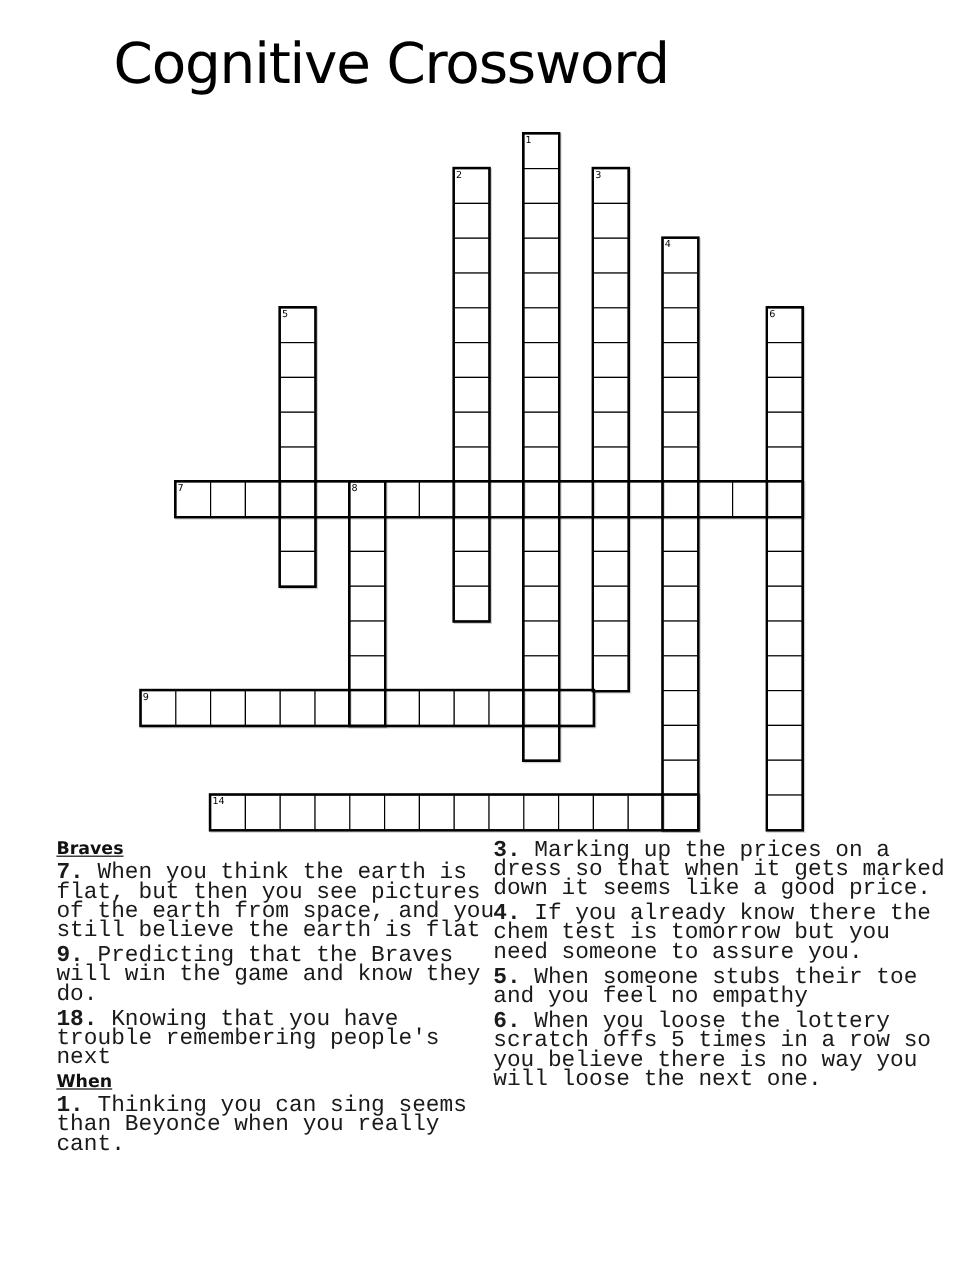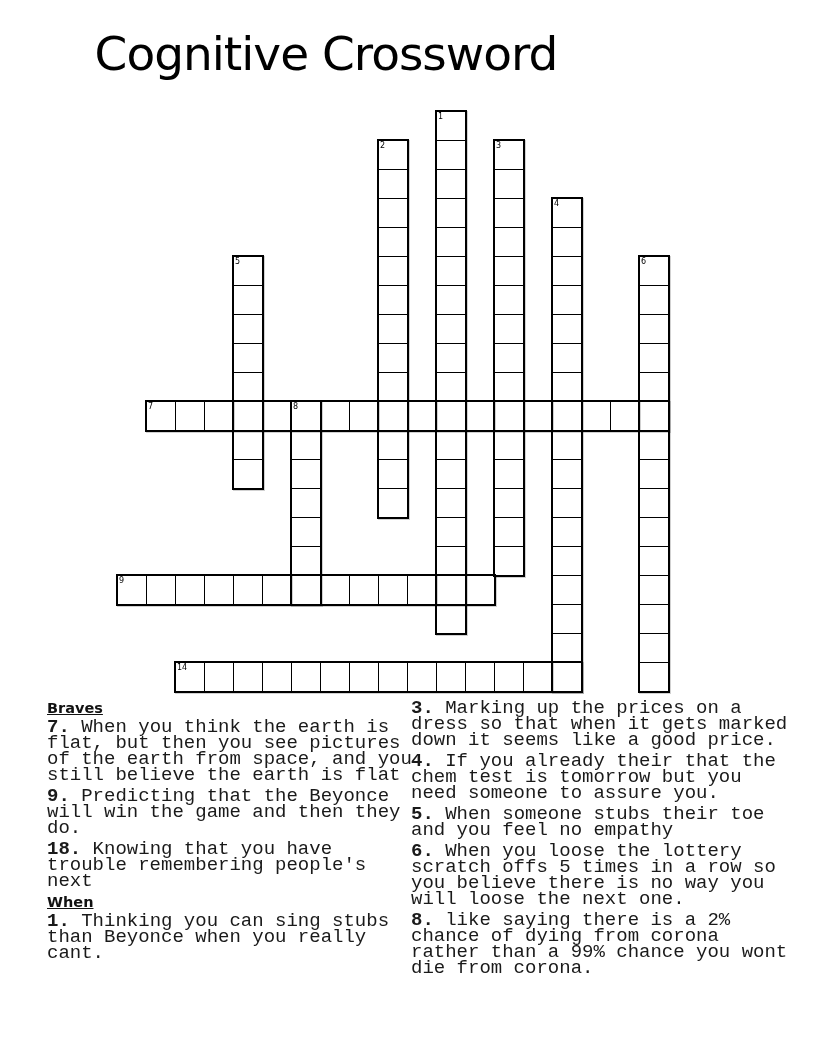--- a/index.html
+++ b/index.html
@@ -185,31 +185,30 @@
       <div class="word-outline" style="left: 145px; top: 400px; width: 525px; height: 32px; border-color: rgb(0, 0, 0);"></div>
       <div class="word-outline" style="left: 290px; top: 400px; width: 32px; height: 206px; border-color: rgb(0, 0, 0);"></div>
       <div class="word-outline" style="left: 116px; top: 574px; width: 380px; height: 32px; border-color: rgb(0, 0, 0);"></div>
       <div class="word-outline" style="left: 174px; top: 661px; width: 409px; height: 32px; border-color: rgb(0, 0, 0);"></div>
     </div>
   <div class="clues">
     <div class="clue-col" id="clues-left">
       <div class="clue-header">Braves</div>
       <div id="across-list">
           <div class="clue"><span class="clue-num">7.</span><span> When you think the earth is flat, but then you see pictures of the earth from space, and you still believe the earth is flat</span></div>
-          <div class="clue"><span class="clue-num">9.</span><span> Predicting that the Beyonce will win the game and then they do.</span></div>
+          <div class="clue"><span class="clue-num">9.</span><span> Predicting that the Braves will win the game and know they do.</span></div>
           <div class="clue"><span class="clue-num">18.</span><span> Knowing that you have trouble remembering people's next</span></div>
         </div>
       <div class="clue-header">When</div>
       <div id="down-list-left">
-          <div class="clue"><span class="clue-num">1.</span><span> Thinking you can sing stubs than Beyonce when you really cant.</span></div>
+          <div class="clue"><span class="clue-num">1.</span><span> Thinking you can sing seems than Beyonce when you really cant.</span></div>
         </div>
     </div>
     <div class="clue-col" id="clues-right">
       <div id="down-list-right">
           <div class="clue"><span class="clue-num">3.</span><span> Marking up the prices on a dress so that when it gets marked down it seems like a good price.</span></div>
-          <div class="clue"><span class="clue-num">4.</span><span> If you already their that the chem test is tomorrow but you need someone to assure you.</span></div>
+          <div class="clue"><span class="clue-num">4.</span><span> If you already know there the chem test is tomorrow but you need someone to assure you.</span></div>
           <div class="clue"><span class="clue-num">5.</span><span> When someone stubs their toe and you feel no empathy</span></div>
           <div class="clue"><span class="clue-num">6.</span><span> When you loose the lottery scratch offs 5 times in a row so you believe there is no way you will loose the next one.</span></div>
-          <div class="clue"><span class="clue-num">8.</span><span> like saying there is a 2% chance of dying from corona rather than a 99% chance you wont die from corona.</span></div>
         </div>
     </div>
   </div>
 </div>
 
 </body></html>

